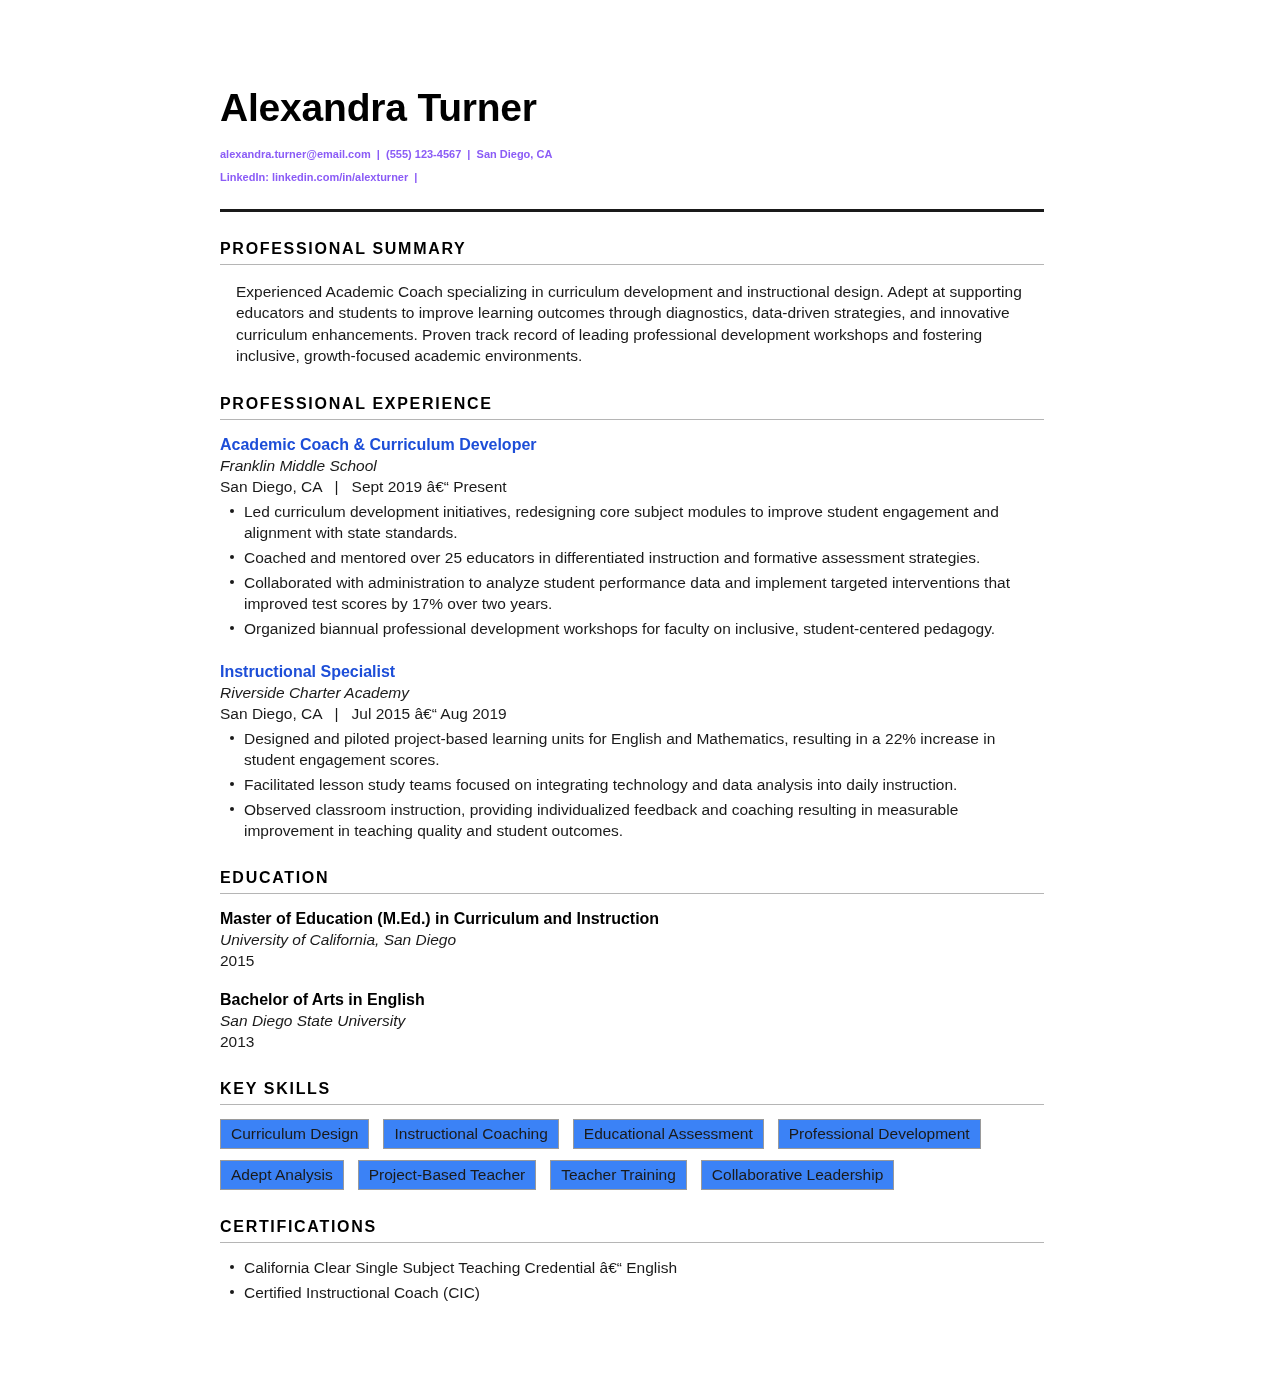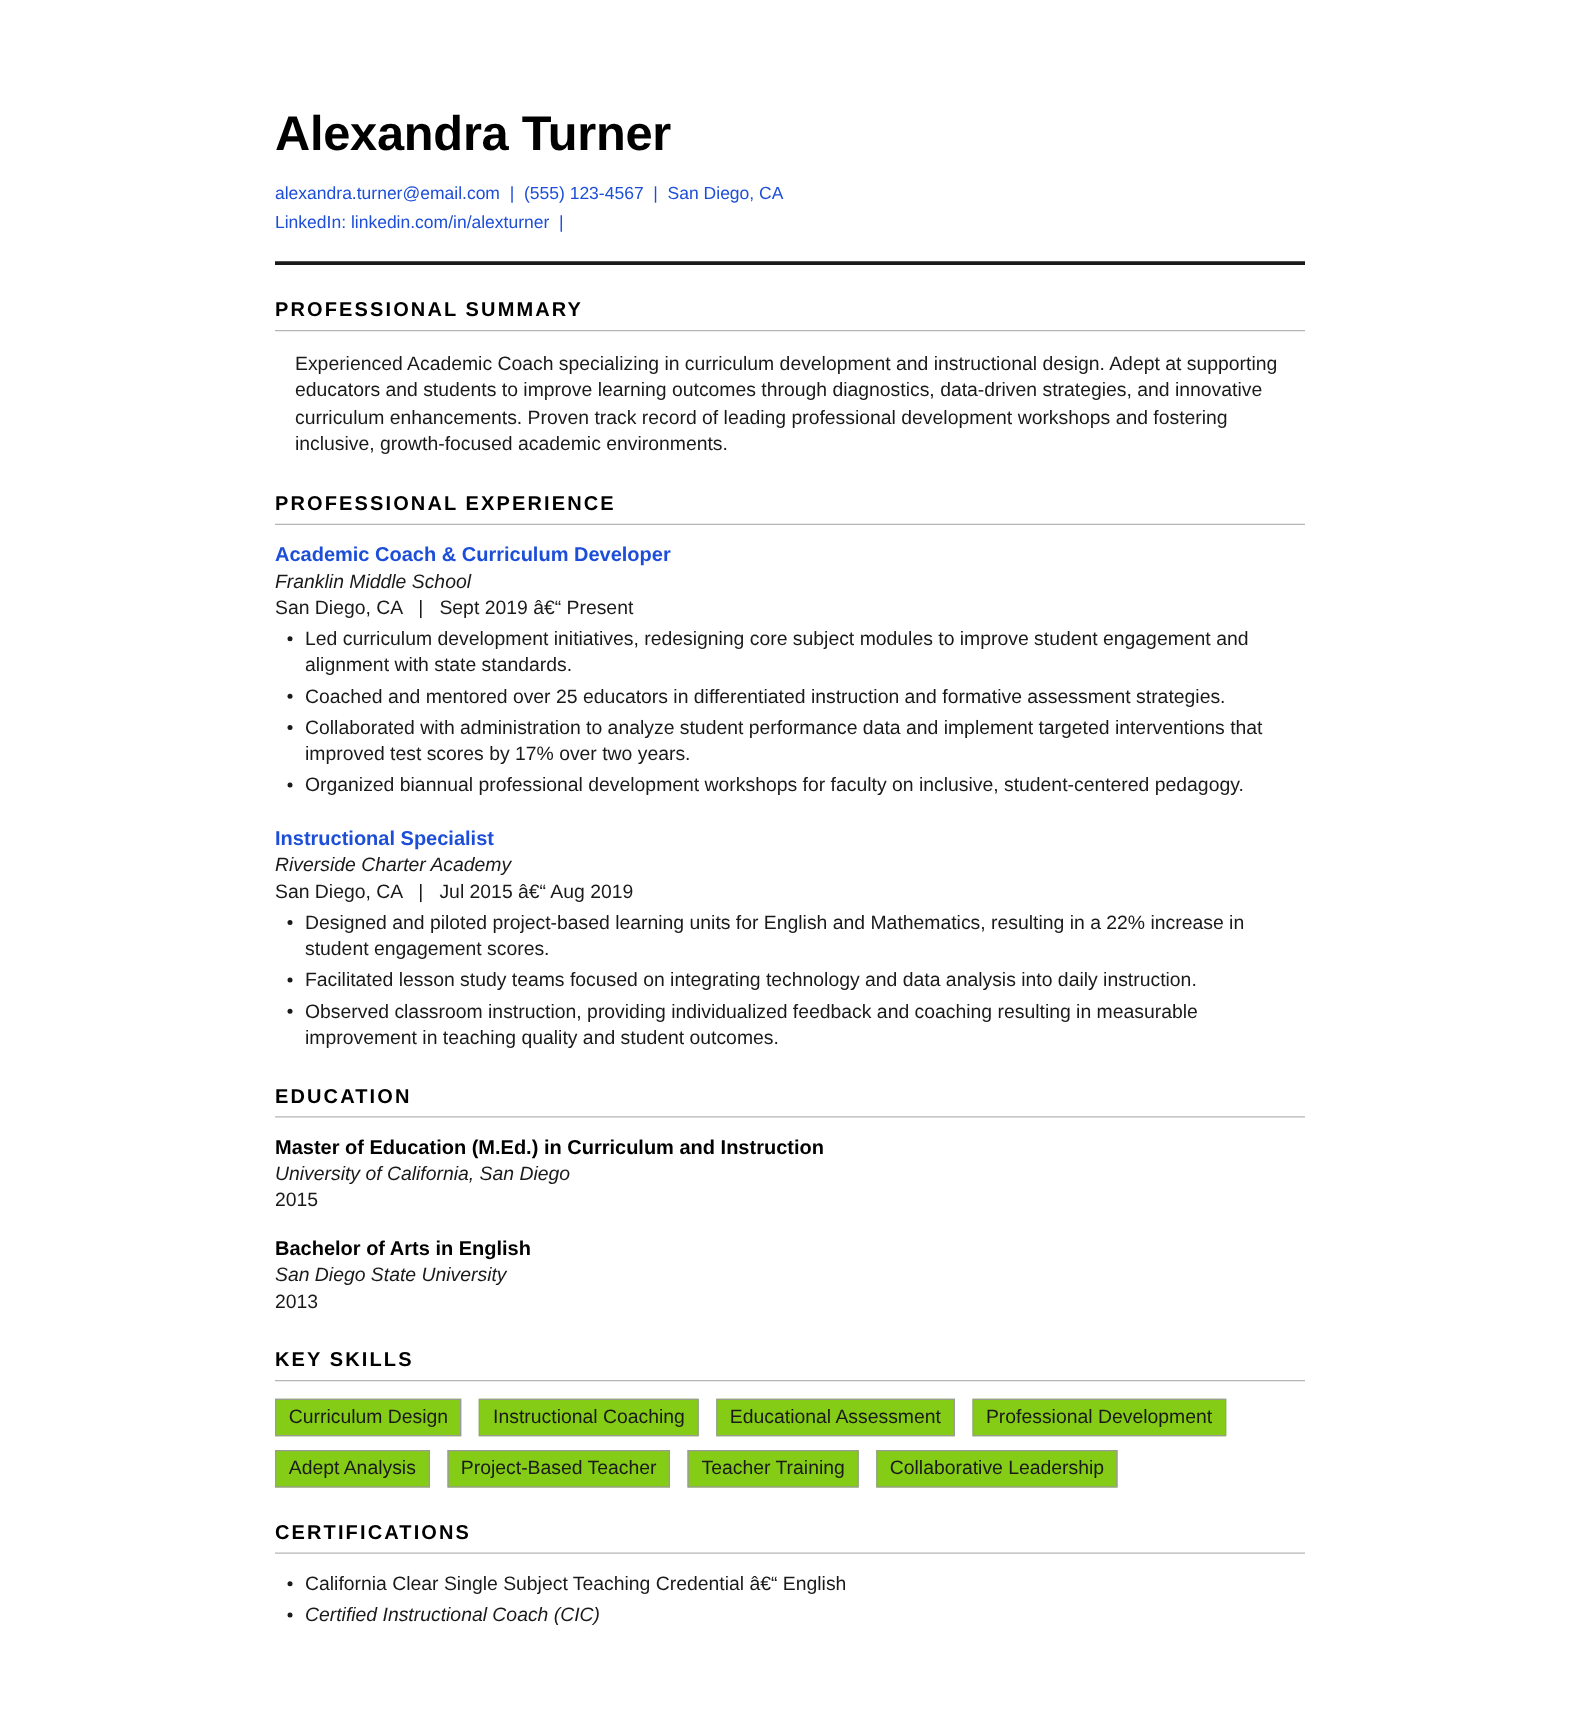--- a/index.html
+++ b/index.html
@@ -31,24 +31,25 @@
   
   .name {
     font-size: 39px;
     font-weight: bold;
     letter-spacing: -0.2px;
     line-height: 1.05;
     margin: 0 0 14px 0;
     color: #000;
   }
   .contact-line {
-    font-size: 14px;
+    font-size: 11px;
     line-height: 23px;
-    color: #1d4ed8;
+    color: #8b5cf6;
     white-space: pre;
+    font-weight: bold;
   }
   .header-rule {
     border-top: 3px solid #1a1a1a;
     margin-top: 20px;
     margin-bottom: 0;
   }
 
   
   .section {
     margin-top: 28px;
@@ -153,21 +154,21 @@
 
   
   .skills-wrap {
     display: flex;
     flex-wrap: wrap;
     gap: 11px 14px;
     max-width: 790px;
   }
   .skill-tag {
     border: 1px solid #9a9a9a;
-    background: #84cc16;
+    background: #3b82f6;
     font-size: 15.5px;
     color: #1a1a1a;
     padding: 4px 10px 5px 10px;
     line-height: 19px;
     white-space: nowrap;
     text-align: center;
   }
 
   
   ul.cert-list {
@@ -175,21 +176,21 @@
     padding-left: 24px;
     list-style: none;
   }
   ul.cert-list li {
     position: relative;
     font-size: 15.5px;
     line-height: 21px;
     color: #1a1a1a;
     margin-bottom: 4px;
   }
-  ul.cert-list li:last-child { margin-bottom: 0; font-style: italic; }
+  ul.cert-list li:last-child { margin-bottom: 0; }
   ul.cert-list li::before {
     content: "";
     position: absolute;
     left: -14px;
     top: 8.5px;
     width: 4px;
     height: 4px;
     border-radius: 50%;
     background: #1a1a1a;
   }

